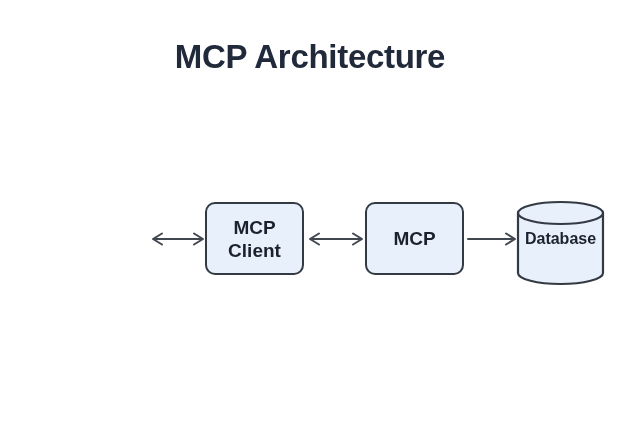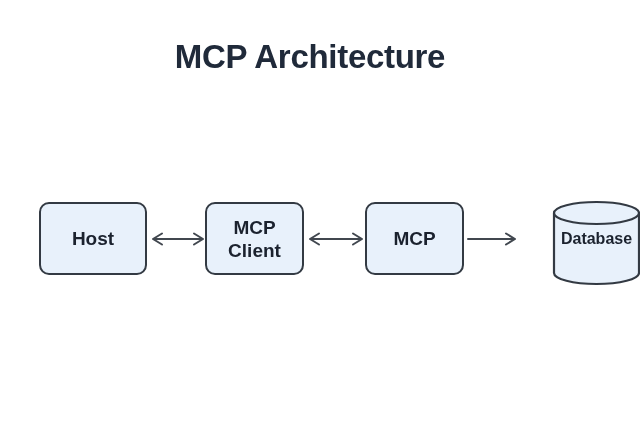--- a/index.html
+++ b/index.html
@@ -50,21 +50,21 @@
   .arrow line,.arrow polyline{
     stroke:var(--arrow);
     stroke-width:2;
     fill:none;
     stroke-linecap:round;
     stroke-linejoin:round;
   }
   .arrow-1{left:149px;top:229px;}
   .arrow-2{left:306px;top:229px;}
   .arrow-3{left:466px;top:229px;}
-  .cylinder-wrap{position:absolute;left:516px;top:200px;width:68px;height:88px;margin-left:36px;}
+  .cylinder-wrap{position:absolute;left:516px;top:200px;width:68px;height:88px;}
   .cylinder-shape{position:absolute;left:0;top:0;}
   .cylinder-shape path,.cylinder-shape ellipse{
     fill:var(--node-fill);
     stroke:var(--node-border);
     stroke-width:2.2;
   }
   .cylinder-label{
     position:absolute;
     left:0;top:30px;width:89px;
     text-align:center;
@@ -73,23 +73,20 @@
     font-size:16px;
   }
 </style>
 </head>
 <body>
 
 <div class="canvas">
 
   <div class="title">MCP Architecture</div>
 
-  <div class="node node-host">
-    <span>Host</span>
-  </div>
 
   <svg class="arrow arrow-1" width="58" height="20" viewBox="0 0 58 20">
     <line x1="5" y1="10" x2="53" y2="10"></line>
     <polyline points="13,4.5 4,10 13,15.5"></polyline>
     <polyline points="45,4.5 54,10 45,15.5"></polyline>
   </svg>
 
   <div class="node node-client">
     <span>MCP</span>
     <span>Client</span>

